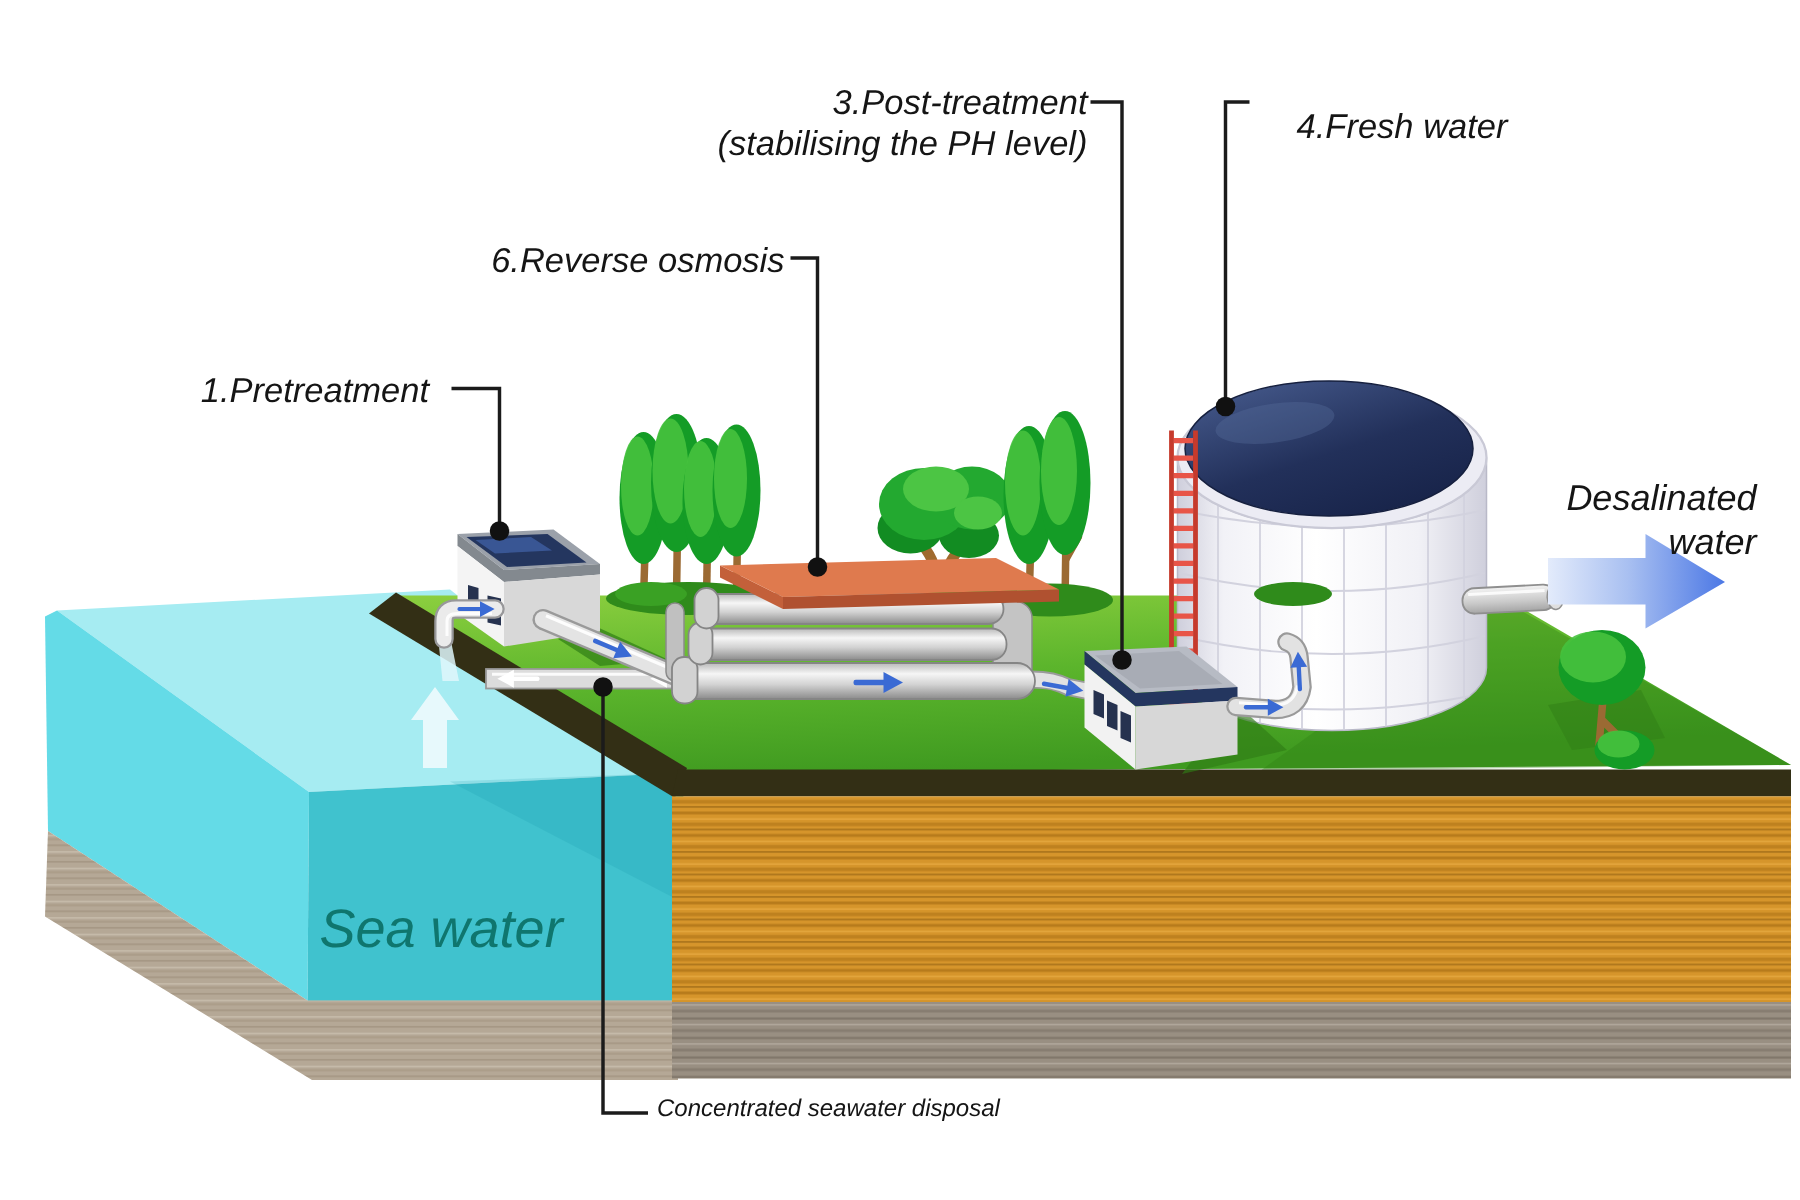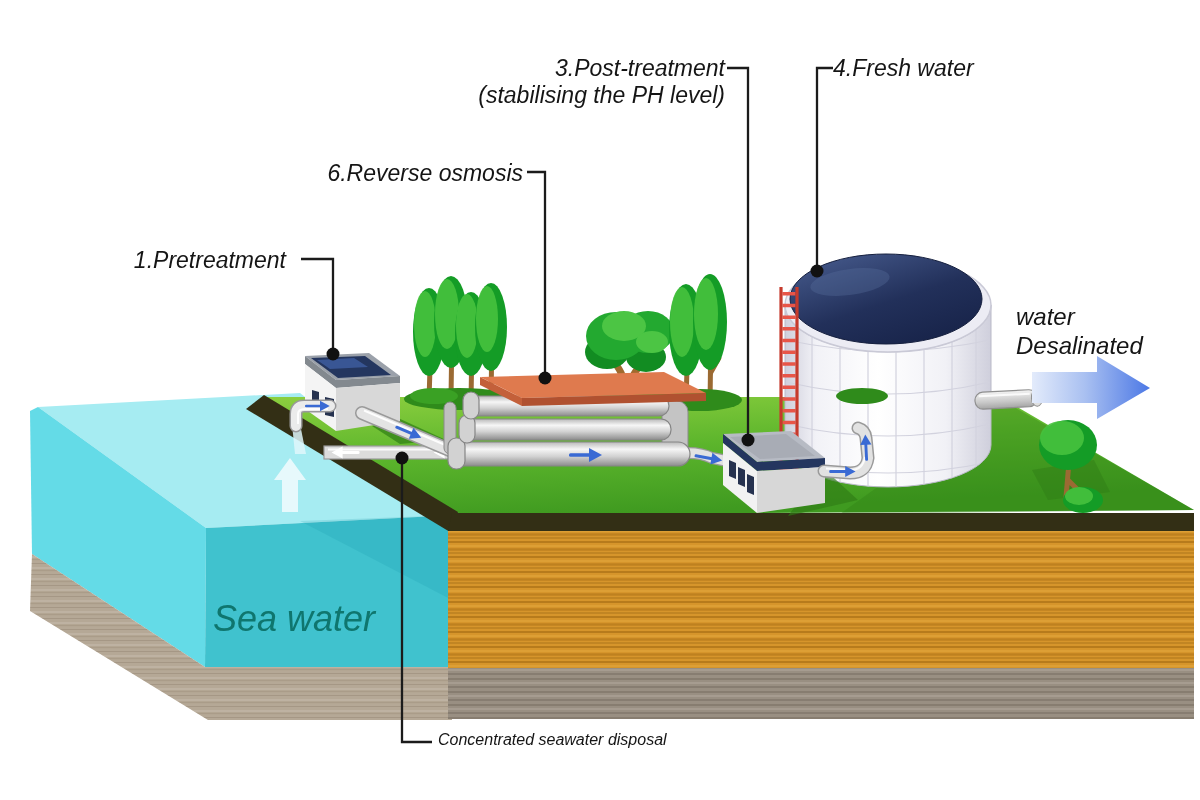--- a/index.html
+++ b/index.html
@@ -3,21 +3,21 @@
 <meta charset="utf-8">
 <style>
   html,body{margin:0;padding:0;}
   body{
     width:1200px;height:800px;position:relative;background:#ffffff;overflow:hidden;
     font-family:"Liberation Sans", sans-serif;
   }
   svg.scene{position:absolute;left:0;top:0;}
   .lbl{position:absolute;color:#151515;font-size:23px;line-height:27px;white-space:nowrap;font-style:italic;}
   .lbl.right{text-align:right;white-space:normal;}
-  .lbl.center{text-align:left;white-space:normal;}
+  .lbl.center{text-align:right;white-space:normal;margin-top:16px;}
   #lbl-1{left:96px;top:247px;width:190px;}
   #lbl-2{left:278px;top:160px;width:245px;}
   #lbl-3{left:395px;top:55px;width:330px;}
   #lbl-4{left:833px;top:55px;width:172px;}
   #lbl-desal{left:1016px;top:302px;width:155px;font-size:24px;line-height:29px;}
   #lbl-sea{left:213px;top:605px;font-size:36px;color:#0f766e;}
   #lbl-disposal{left:438px;top:726px;font-size:16px;}
 </style>
 </head>
 <body>
@@ -283,17 +283,17 @@
 <div id="lbl-1" class="lbl right">1.Pretreatment</div>
 <div id="lbl-2" class="lbl right">6.Reverse osmosis</div>
 <div id="lbl-3" class="lbl right">
   <div>3.Post-treatment</div>
   <div>(stabilising the PH level)</div>
 </div>
 <div id="lbl-4" class="lbl center">
   <div>4.Fresh water</div>
 </div>
 <div id="lbl-desal" class="lbl center">
+  <div>Desalinated</div>
   <div>water</div>
-  <div>Desalinated</div>
 </div>
 <div id="lbl-sea" class="lbl">Sea water</div>
 <div id="lbl-disposal" class="lbl">Concentrated seawater disposal</div>
 
 </body></html>

